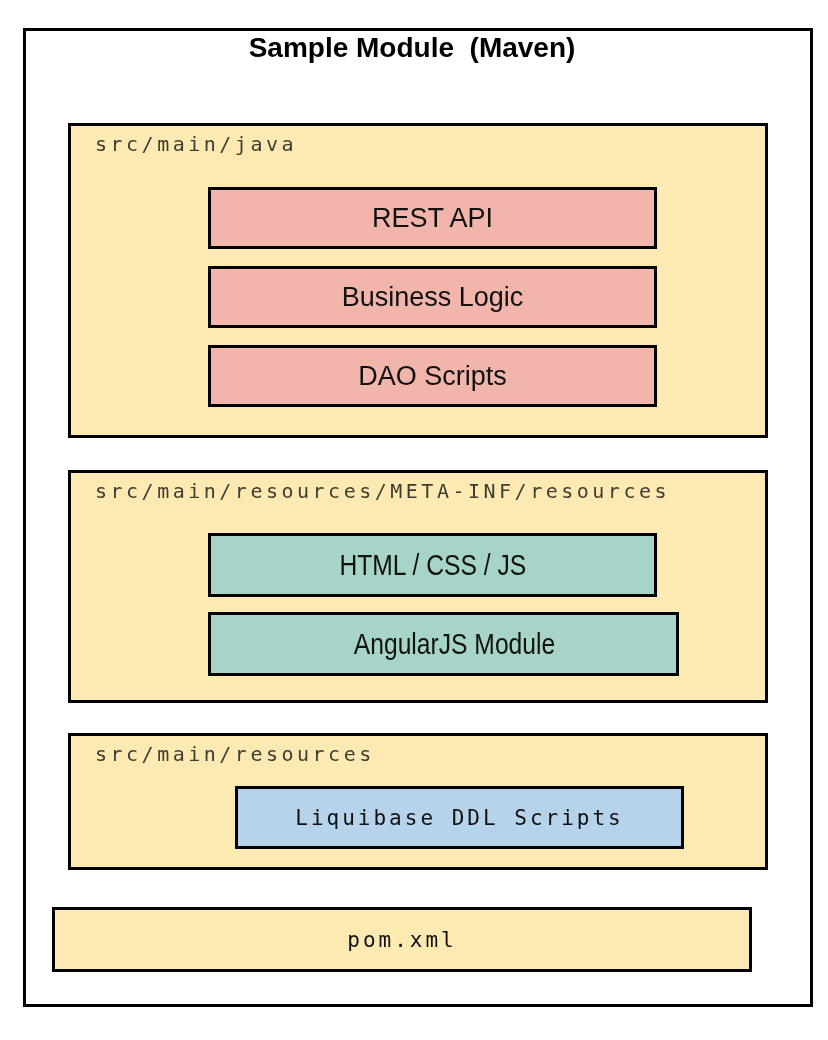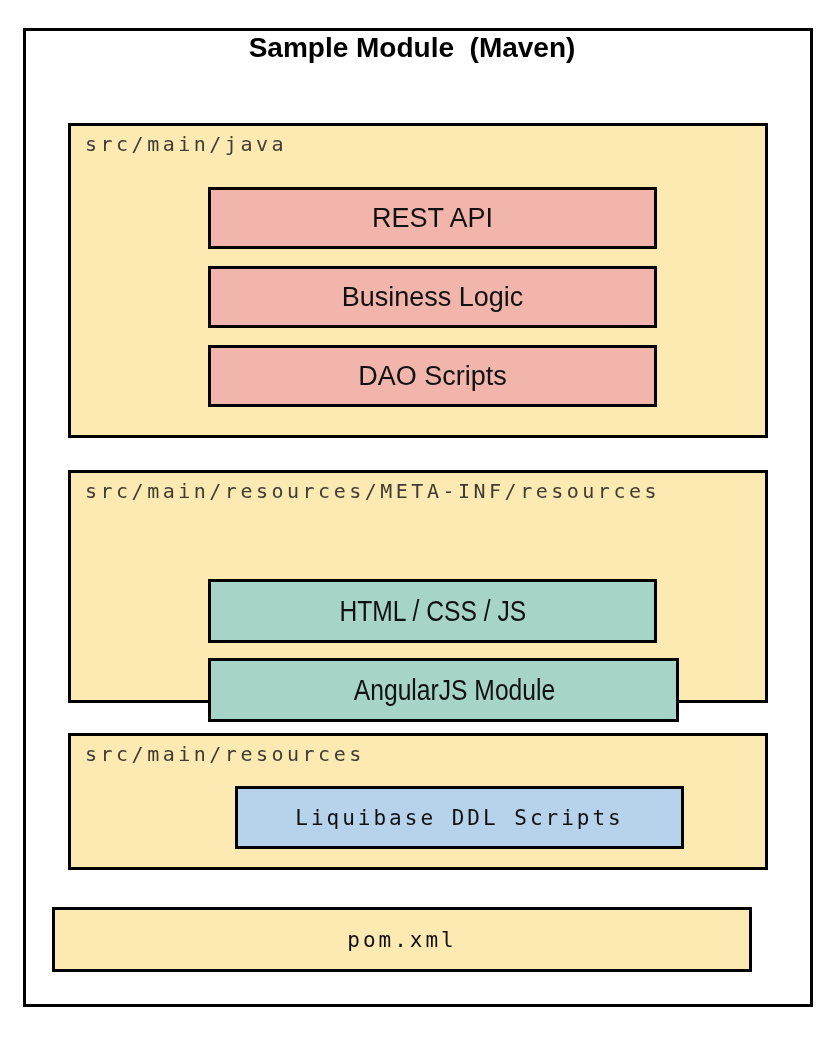--- a/index.html
+++ b/index.html
@@ -44,21 +44,21 @@
     width: 694px;
     border: 3px solid var(--border, #000000);
     background: var(--group-fill, #FDE9B2);
   }
   .group-java      { top: 92px;  height: 309px; }
   .group-web       { top: 439px; height: 227px; }
   .group-db        { top: 702px; height: 131px; }
 
   .group-label {
     position: absolute;
-    left: 14px;
+    left: 24px;
     top: 5px;
     font-family: "DejaVu Sans Mono", monospace;
     font-size: 20px;
     line-height: 26px;
     letter-spacing: 3.5px;
     color: var(--label-text, #3E3D33);
     white-space: pre;
   }
 
   .item {
@@ -75,21 +75,20 @@
   .fill-web  { background: var(--web-item-fill,  #A6D4C9); }
   .fill-db   { background: var(--db-item-fill,   #B6D3EB); }
 
   .item-sans {
     font-size: 27px;
     height: 56px;
   }
   .item-condensed {
     font-size: 29px;
     height: 58px;
-    margin-top: 46px;
   }
   .item-condensed .squeeze {
     display: inline-block;
     transform: scaleX(0.85);
     transform-origin: center;
     white-space: pre;
   }
   .item-mono {
     font-family: "DejaVu Sans Mono", monospace;
     font-size: 21px;

